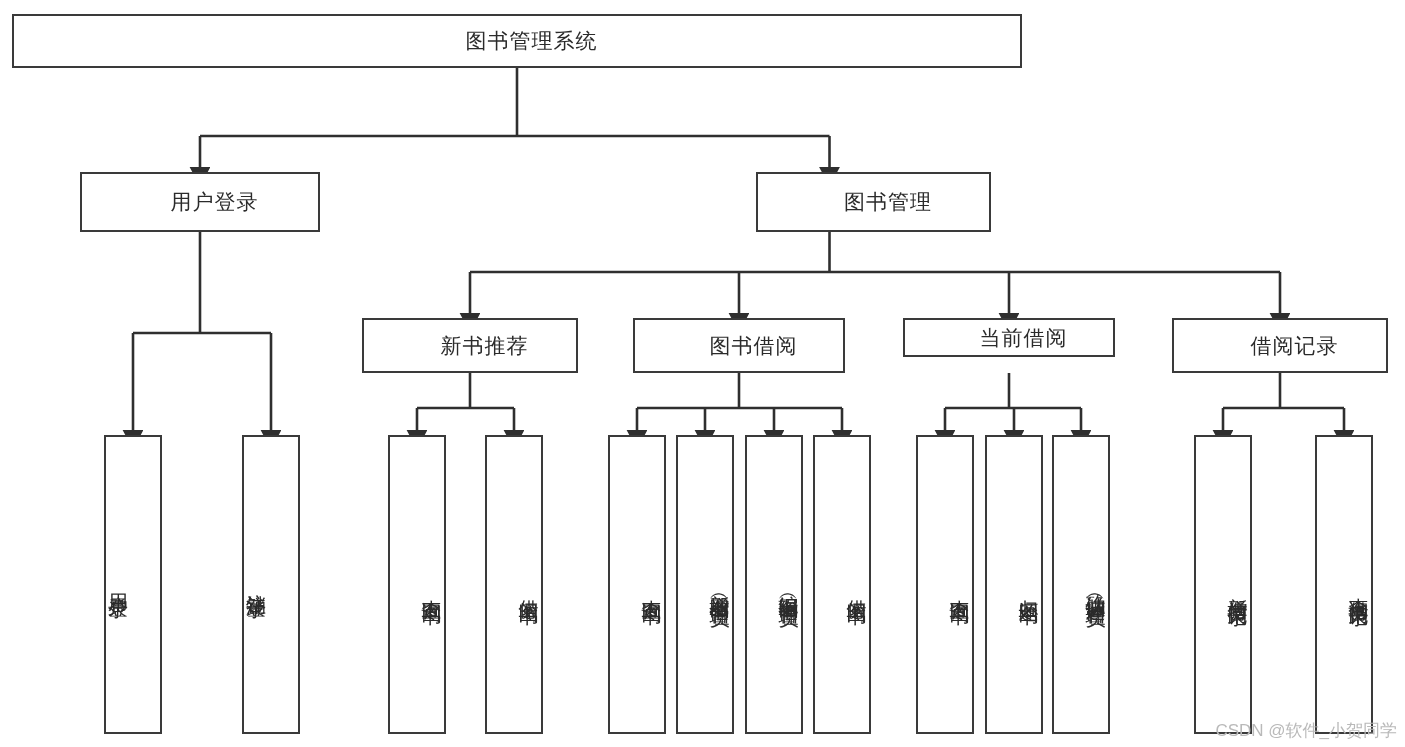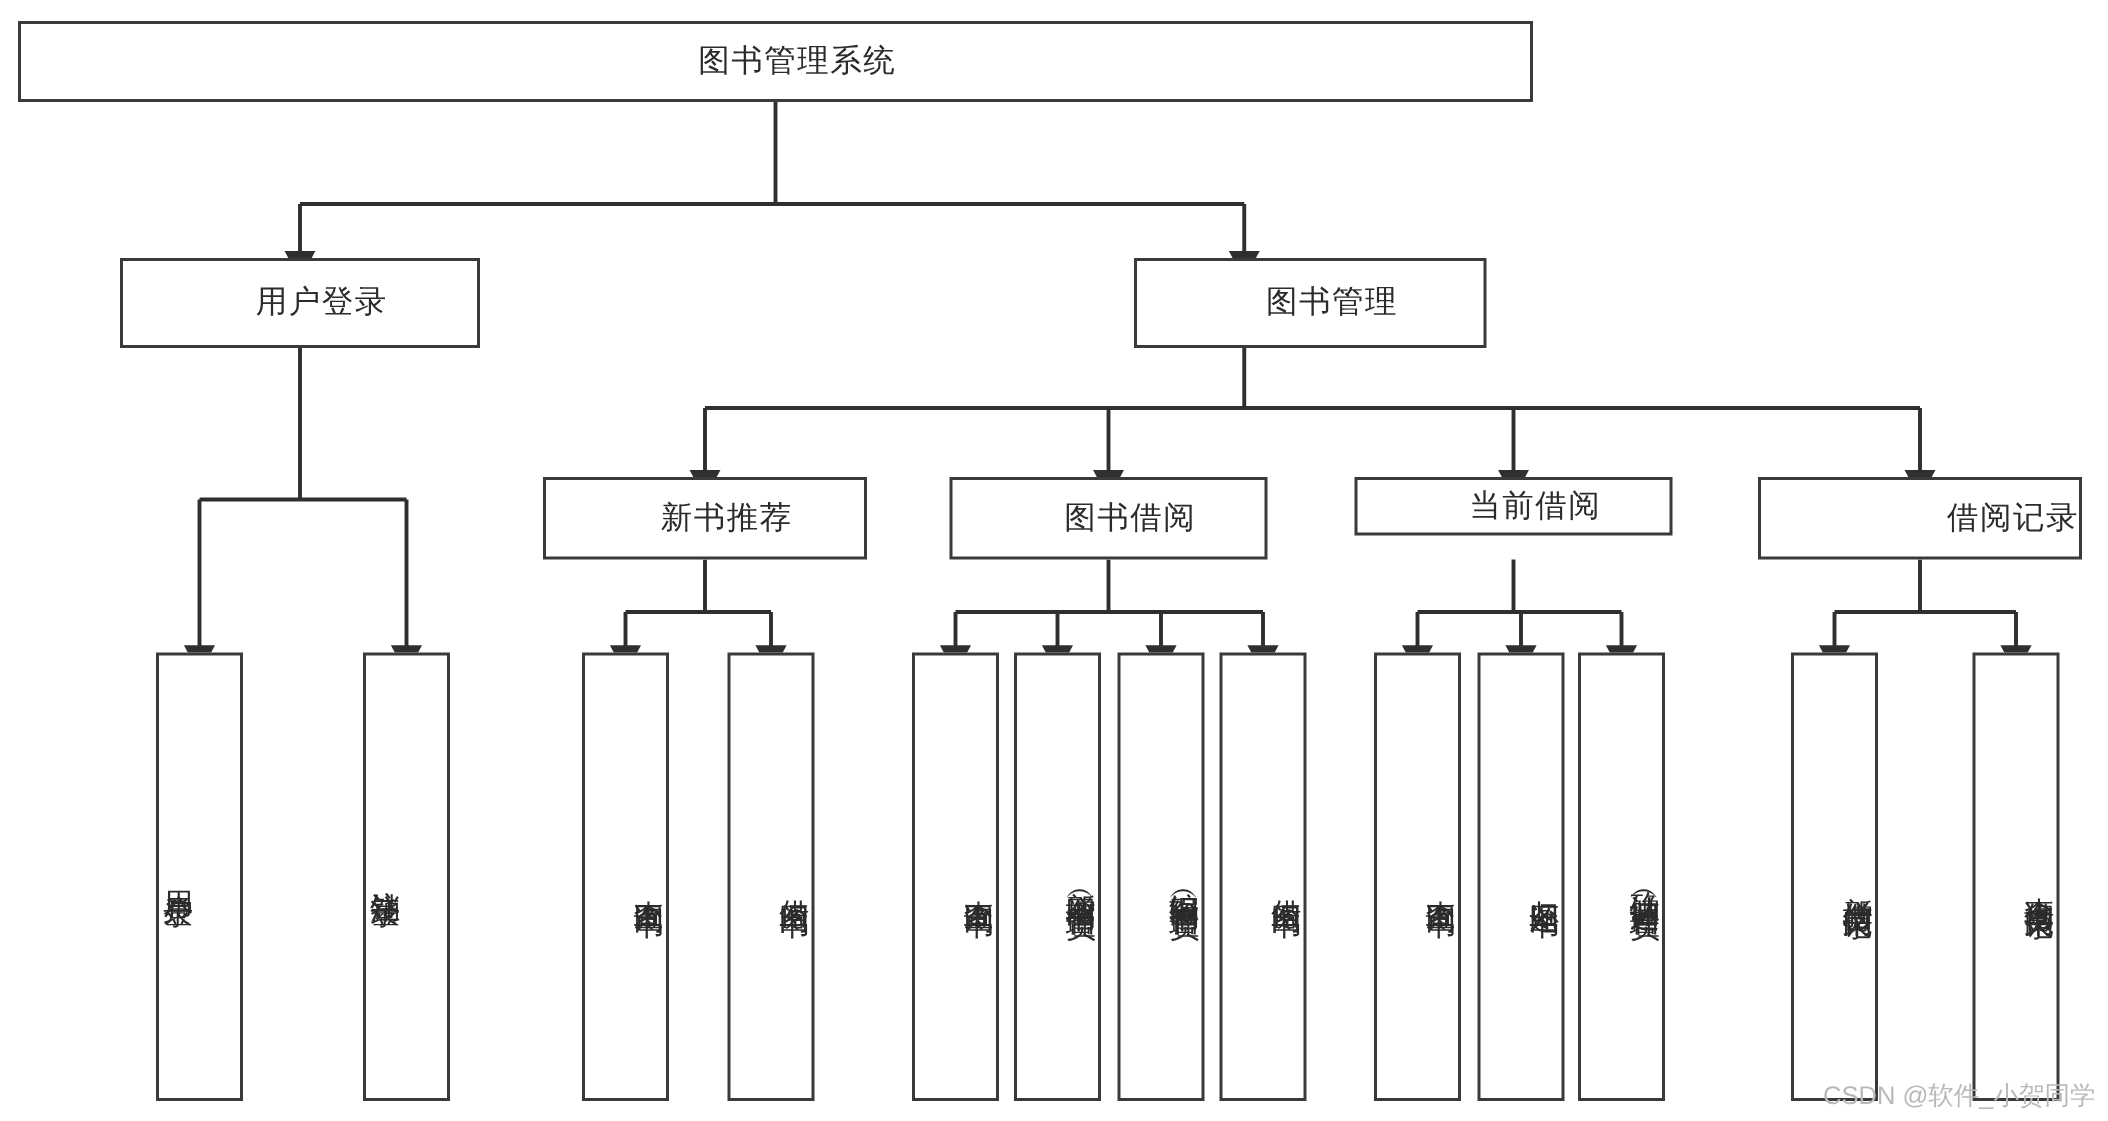--- a/index.html
+++ b/index.html
@@ -130,21 +130,21 @@
       </div>
       <div class="node node-h" style="left: 362px; top: 318px; width: 216px; height: 55px; text-align: center;">
         <span>新书推荐</span>
       </div>
       <div class="node node-h" style="left: 633px; top: 318px; width: 212px; height: 55px;">
         <span>图书借阅</span>
       </div>
       <div class="node node-h" style="left: 903px; top: 318px; width: 212px; height: 39px;">
         <span>当前借阅</span>
       </div>
-      <div class="node node-h" style="left: 1172px; top: 318px; width: 216px; height: 55px; justify-content: flex-end;">
+      <div class="node node-h" style="left: 1172px; top: 318px; width: 216px; height: 55px;">
         <span>借阅记录</span>
       </div>
       <div class="node node-v v-bottom" style="left: 104px; top: 435px; width: 58px; height: 299px;">
         <span>用户登录</span>
       </div>
       <div class="node node-v v-bottom" style="left: 242px; top: 435px; width: 58px; height: 299px;">
         <span>注销登录</span>
       </div>
       <div class="node node-v" style="left: 388px; top: 435px; width: 58px; height: 299px;">
         <span>查询图书</span>

